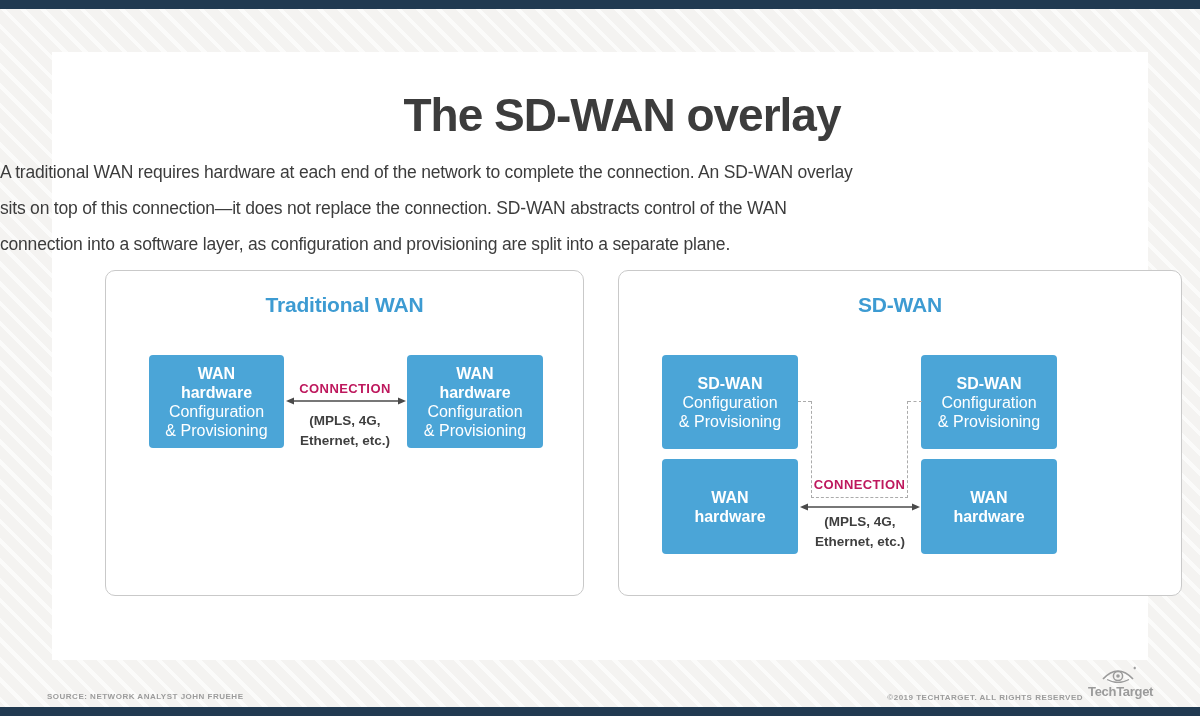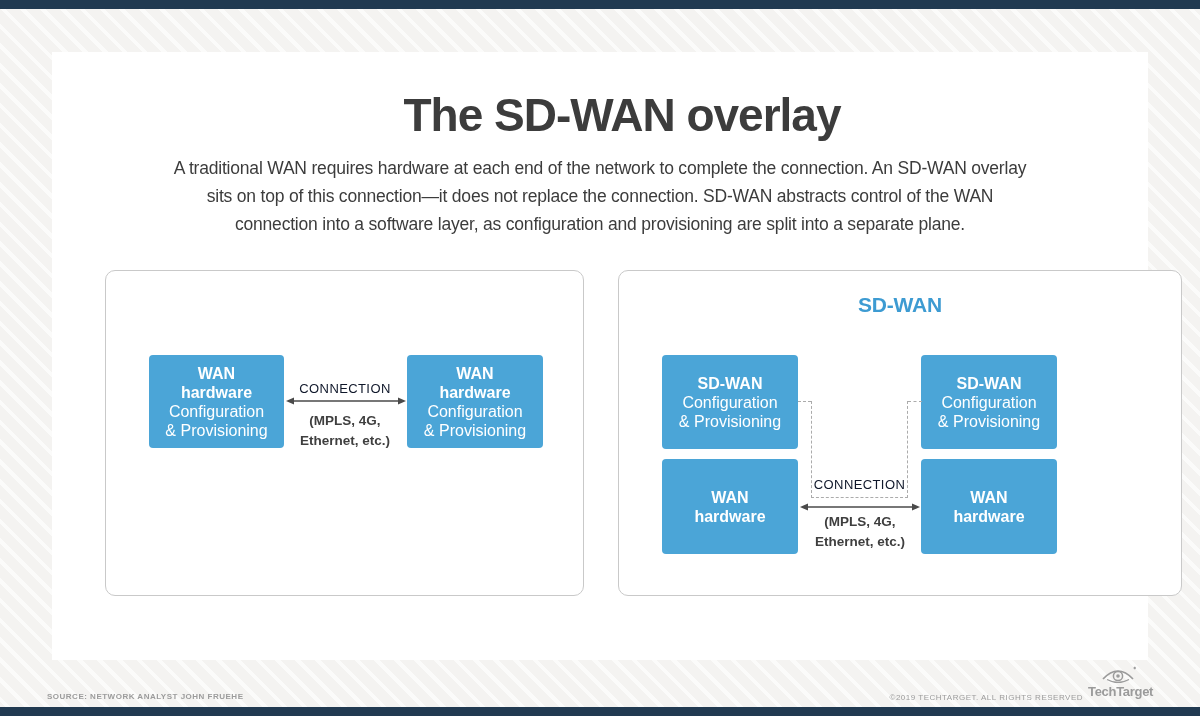--- a/index.html
+++ b/index.html
@@ -14,22 +14,22 @@
   .edge-bar.top { top:0; }
   .edge-bar.bottom { bottom:0; }
 
   .card { position:absolute; left:52px; top:52px; width:1096px; height:608px; background:#ffffff; }
 
   .main-title {
     position:absolute; left:0; top:88px; width:1200px; text-align:center;
     font-size:46px; font-weight:bold; color:#3c3c3c; letter-spacing:-1px;padding-left:44px;
   }
   .subtitle {
-    position:absolute; left:0; top:154px; width:1200px; text-align:center;
-    font-size:17.5px; line-height:28px; color:#3c3c3c; white-space:pre-line; letter-spacing:-0.2px;
+    position:absolute; left:0; top:154px; width:1200px; text-align:left;
+    font-size:17.5px; line-height:36px; color:#3c3c3c; white-space:pre-line; letter-spacing:-0.2px;
   }
 
   .panel {
     position:absolute; top:270px; height:326px; background:#ffffff;
     border:1px solid #c9c9c9; border-radius:10px;
   }
   .panel.traditional { left:105px; width:479px; }
   .panel.sdwan { left:618px; width:564px; }
   .panel-title {
     position:absolute; top:22px; left:0; width:100%; text-align:center;
@@ -38,22 +38,22 @@
 
   .box {
     position:absolute; background:#4ba5d7; border-radius:4px; color:#ffffff;
     display:flex; flex-direction:column; align-items:center; justify-content:center;
     text-align:center;
   }
   .box-title { font-size:16px; font-weight:bold; line-height:19px; white-space:pre-line; }
   .box-sub   { font-size:16px; line-height:19px; white-space:pre-line; }
 
   .conn-label {
-    position:absolute; text-align:center; font-size:13px; font-weight:normal;
-    color:#0f172a; letter-spacing:0.4px;
+    position:absolute; text-align:center; font-size:13px; font-weight:bold;
+    color:#be185d; letter-spacing:0.4px;
   }
   .conn-detail {
     position:absolute; text-align:center; font-size:13.5px; font-weight:bold;
     color:#3f3f3f; line-height:20px; white-space:pre-line;
   }
   svg.arrow { position:absolute; overflow:visible; }
 
   .dash-rect {
     position:absolute; left:192px; top:130px; width:97px; height:97px;
     border-left:1px dashed #ababab; border-right:1px dashed #ababab; border-bottom:1px dashed #ababab;
@@ -61,21 +61,21 @@
   .dash-stub { position:absolute; top:130px; height:1px; border-top:1px dashed #ababab; }
   .dash-stub.left { left:179px; width:13px; }
   .dash-stub.right { left:289px; width:14px; }
 
   .footer-source {
     position:absolute; left:47px; top:692px; font-size:8px; font-weight:bold;
     color:#9c9c9c; letter-spacing:0.5px;
   }
   .footer-copyright {
     position:absolute; left:780px; top:693px; width:303px; text-align:right;
-    font-size:8px; font-weight:normal; color:#9c9c9c; letter-spacing:0.5px;
+    font-size:8px; font-weight:bold; color:#9c9c9c; letter-spacing:0.5px;
   }
   .logo { position:absolute; left:1088px; top:666px; width:62px; height:40px; }
   .logo-eye { position:absolute; left:13px; top:0; }
   .logo-text {
     position:absolute; left:0; top:18px; width:62px; text-align:center;
     font-size:13px; font-weight:bold; color:#9b9b9b; letter-spacing:-0.3px;
   }
 </style>
 </head>
 <body>
@@ -86,20 +86,21 @@
   <div class="edge-bar bottom"></div>
 
   <div class="card"></div>
 
   <h1 class="main-title">The SD-WAN overlay</h1>
   <p class="subtitle">A traditional WAN requires hardware at each end of the network to complete the connection. An SD-WAN overlay
 sits on top of this connection—it does not replace the connection. SD-WAN abstracts control of the WAN
 connection into a software layer, as configuration and provisioning are split into a separate plane.</p>
 
   <div class="panel traditional">
+    <div class="panel-title">Traditional WAN</div>
 
     <div class="box" style="left:43px; top:84px; width:135px; height:93px;">
       <div class="box-title">WAN
 hardware</div>
       <div class="box-sub">Configuration
 &amp; Provisioning</div>
     </div>
 
     <div class="box" style="left:301px; top:84px; width:136px; height:93px;">
       <div class="box-title">WAN

